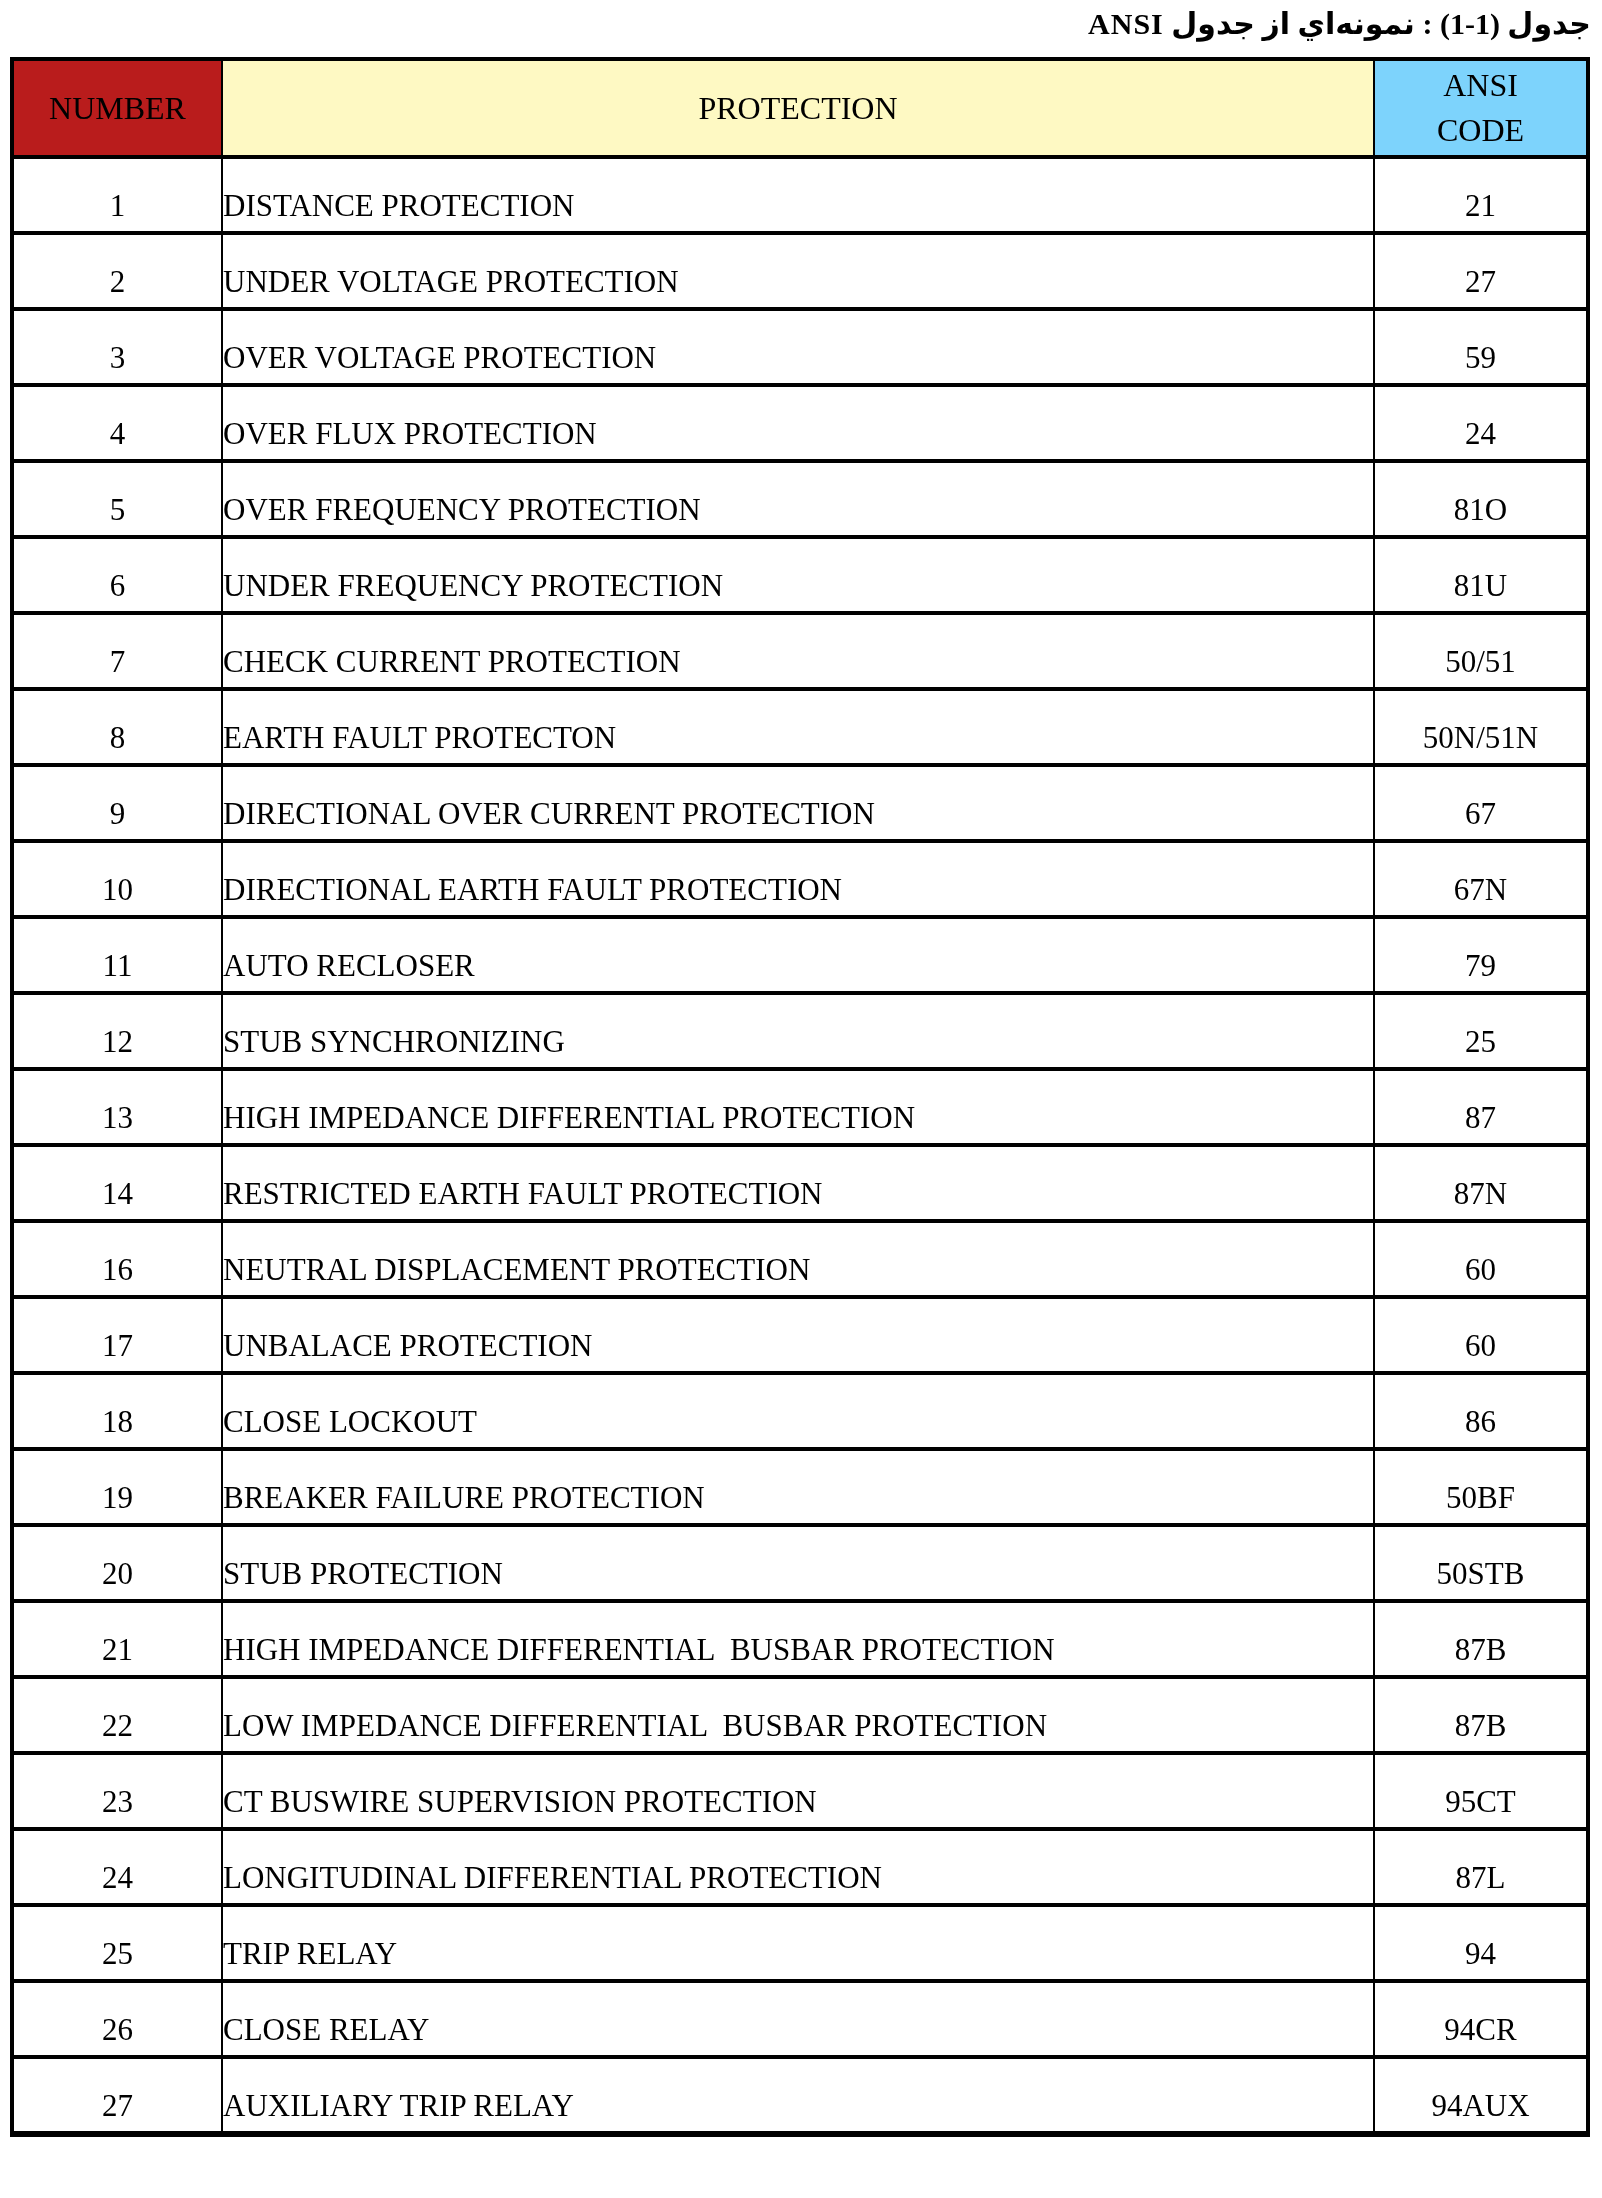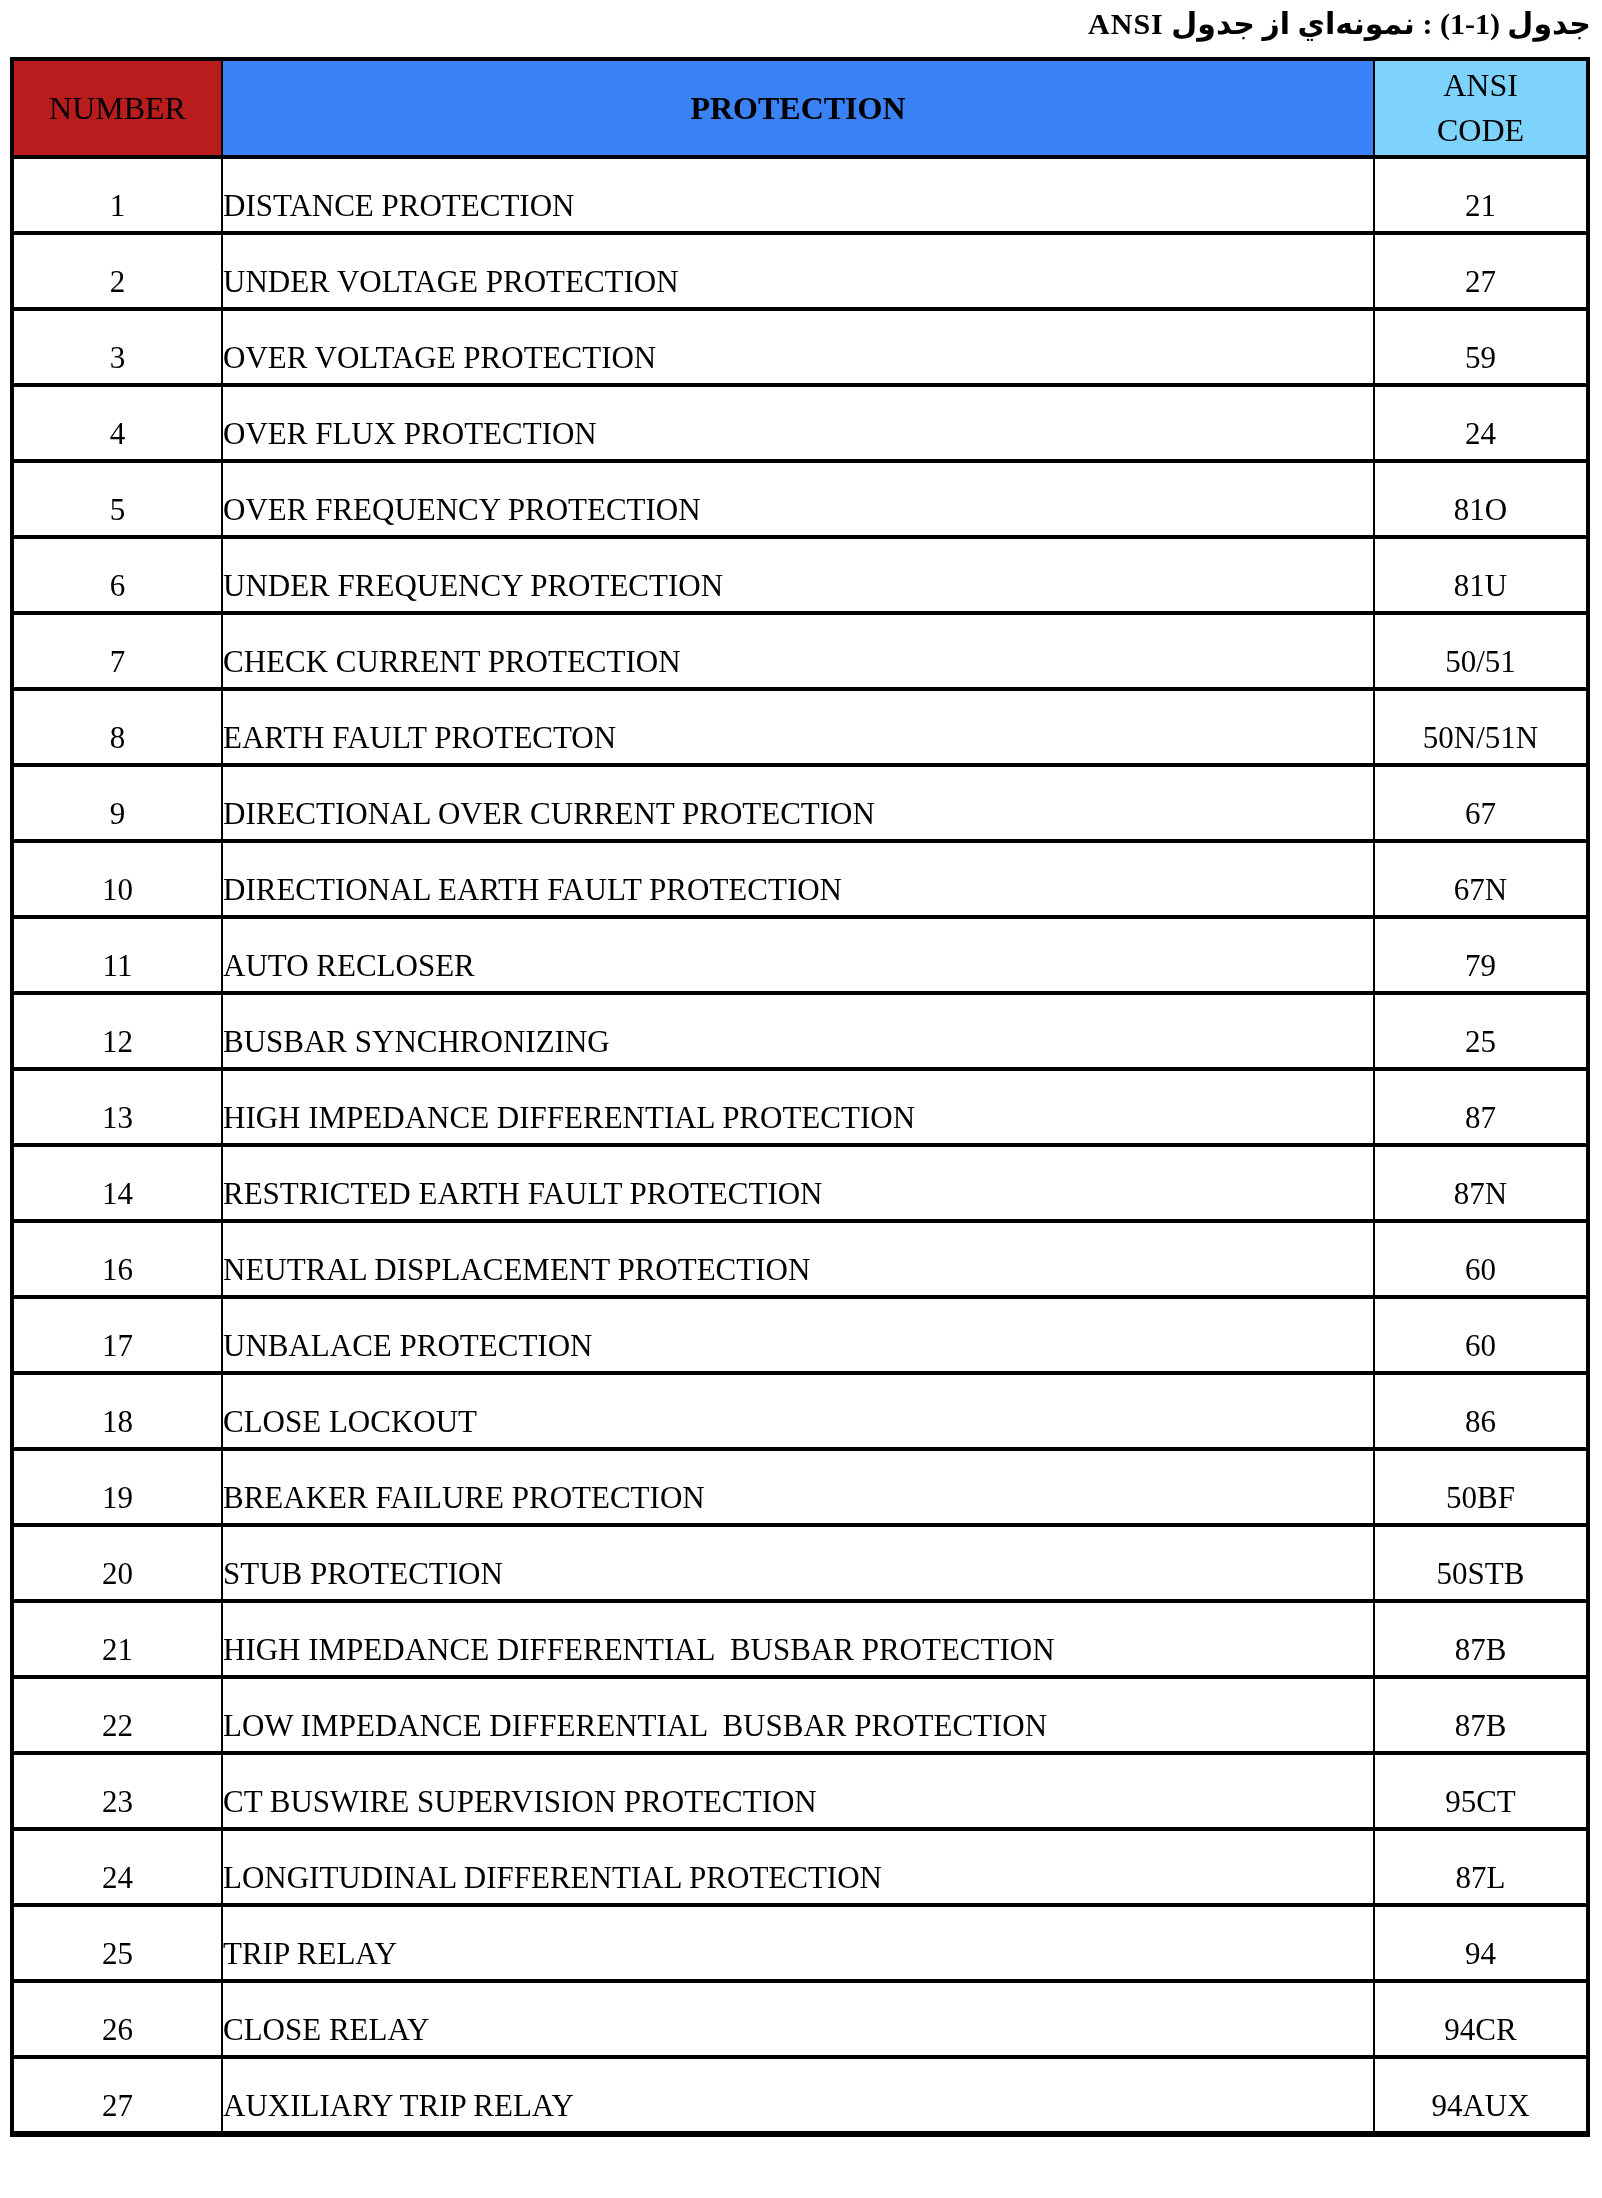--- a/index.html
+++ b/index.html
@@ -77,21 +77,21 @@
 
 <table class="ansi-table">
   <colgroup>
     <col class="c-num">
     <col class="c-prot">
     <col class="c-code">
   </colgroup>
   <thead>
     <tr>
       <th class="col-num" style="background-color: #b91c1c;">NUMBER</th>
-      <th class="col-prot" style="background-color: #3b82f6; font-weight: bold;">PROTECTION</th>
+      <th class="col-prot" style="background-color: #fef9c3;">PROTECTION</th>
       <th class="col-code" style="background-color: #7dd3fc;">ANSI
 CODE</th>
     </tr>
   </thead>
   <tbody>
   <tr>
     <td class="col-num">1</td>
     <td class="col-prot">DISTANCE PROTECTION</td>
     <td class="col-code">21</td>
   </tr>
@@ -151,21 +151,21 @@
   </tr>
 
   <tr>
     <td class="col-num">11</td>
     <td class="col-prot">AUTO RECLOSER</td>
     <td class="col-code">79</td>
   </tr>
 
   <tr>
     <td class="col-num">12</td>
-    <td class="col-prot">BUSBAR SYNCHRONIZING</td>
+    <td class="col-prot">STUB SYNCHRONIZING</td>
     <td class="col-code">25</td>
   </tr>
 
   <tr>
     <td class="col-num">13</td>
     <td class="col-prot">HIGH IMPEDANCE DIFFERENTIAL PROTECTION</td>
     <td class="col-code">87</td>
   </tr>
 
   <tr>

